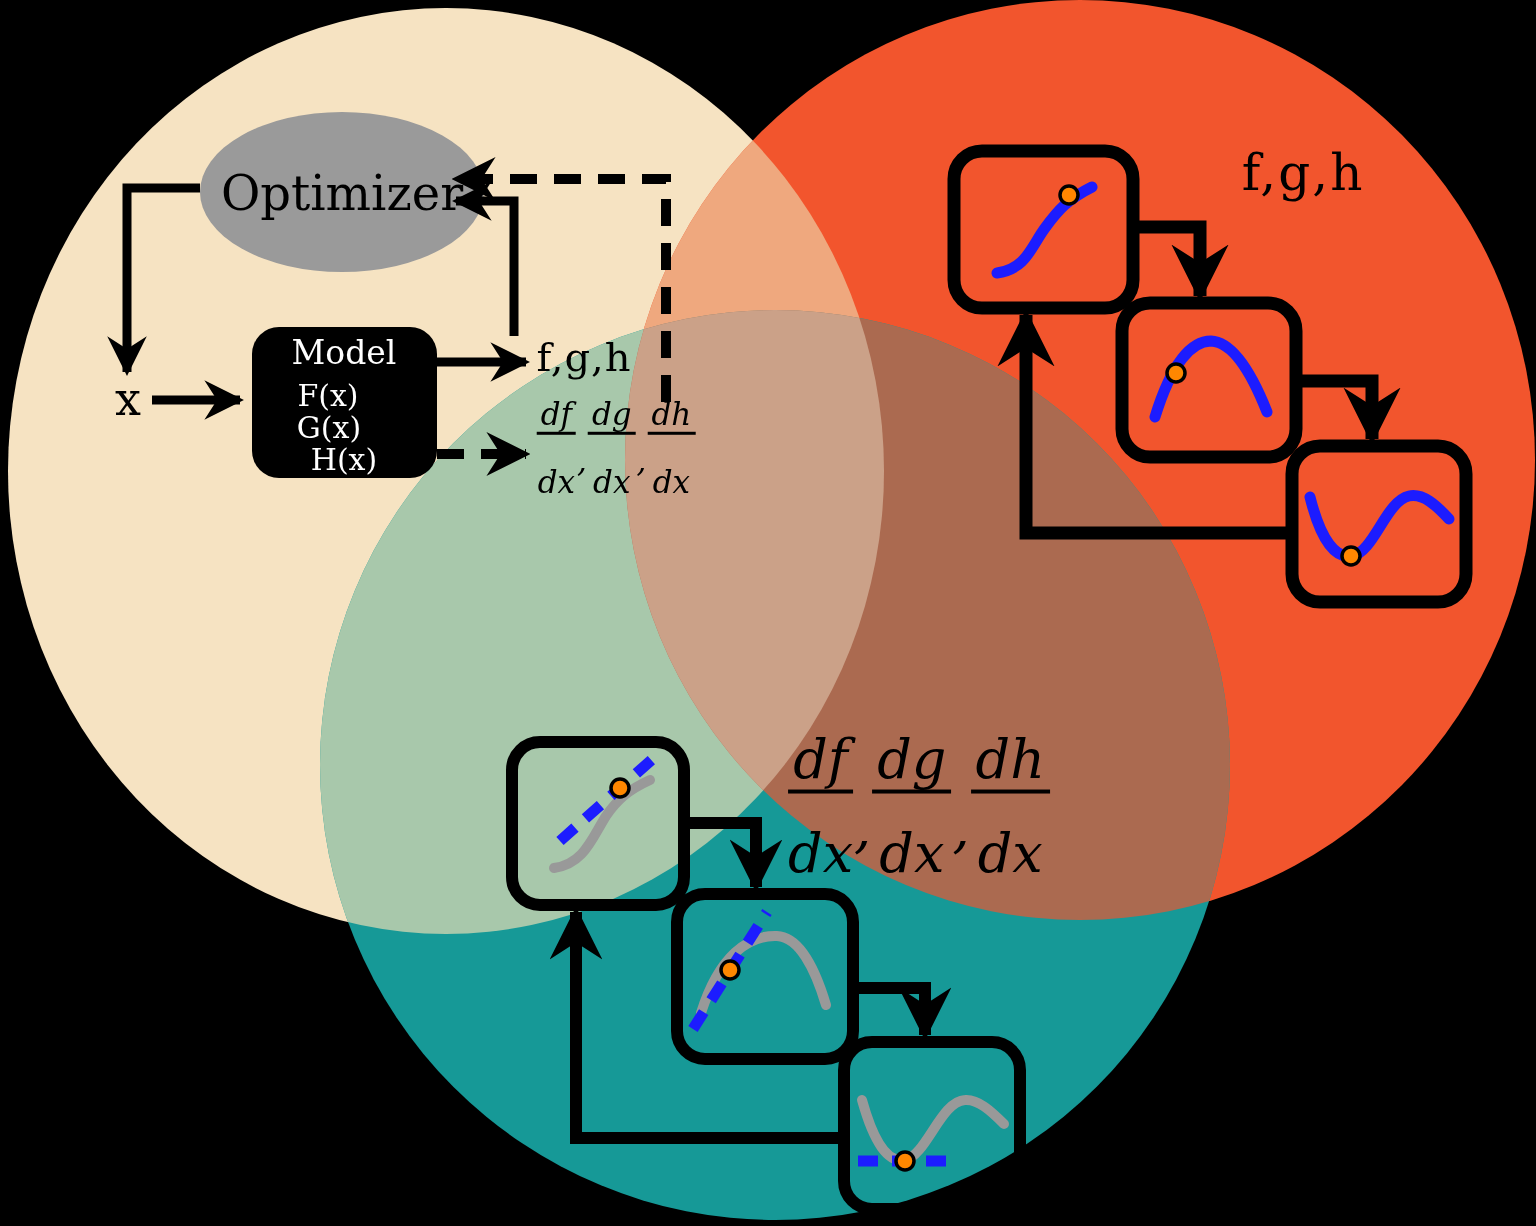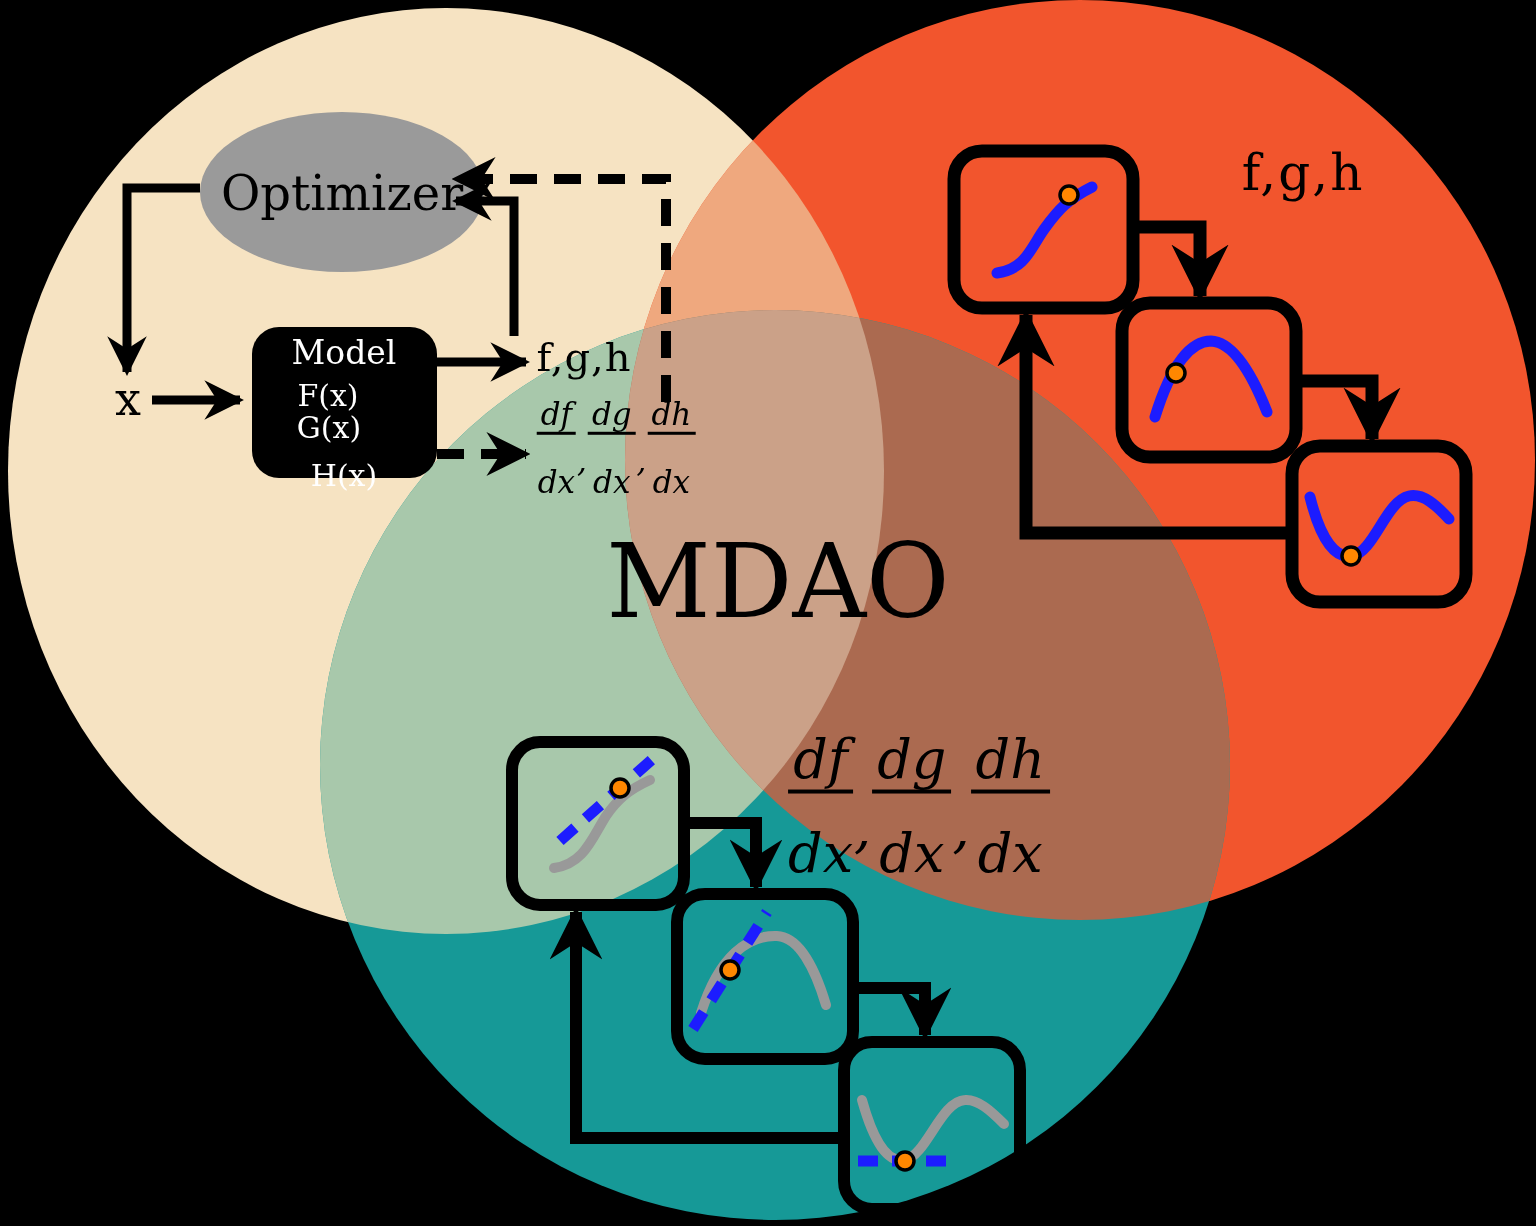--- a/index.html
+++ b/index.html
@@ -115,21 +115,21 @@
     <circle cx="730" cy="970" r="9"></circle>
     <circle cx="905" cy="1161" r="9"></circle>
   </g>
 </svg>
 
 <div class="t optimizer" style="left:342px;top:193px">Optimizer</div>
 <div class="t x-label it" style="left:128px;top:399px">x</div>
 <div class="t model-title white" style="left:344px;top:352px">Model</div>
 <div class="t model-fn it white" style="left:328px;top:396px">F(x)</div>
 <div class="t model-fn it white" style="left:329px;top:428px">G(x)</div>
-<div class="t model-fn it white" style="left:344px;top:476px">H(x)</div>
+<div class="t model-fn it white" style="left:344px;top:460px">H(x)</div>
 <div class="t fgh-small it" style="left:584px;top:357px">f,g,h</div>
 
 <div class="t fracrow derivs-small" style="left:616px;top:448px">
   <span class="frac">
         <span class="num">df</span>
         <span class="den">dx</span>
       </span>
   <span class="comma">,</span>
   <span class="frac">
         <span class="num">dg</span>
@@ -154,15 +154,14 @@
         <span class="num">dg</span>
         <span class="den">dx</span>
       </span>
   <span class="comma">,</span>
   <span class="frac">
         <span class="num">dh</span>
         <span class="den">dx</span>
       </span>
 </div>
 
-<div class="t mdao" style="left:778px;top:582px">MDAO</div>
 
 </div>
 
 </body></html>

